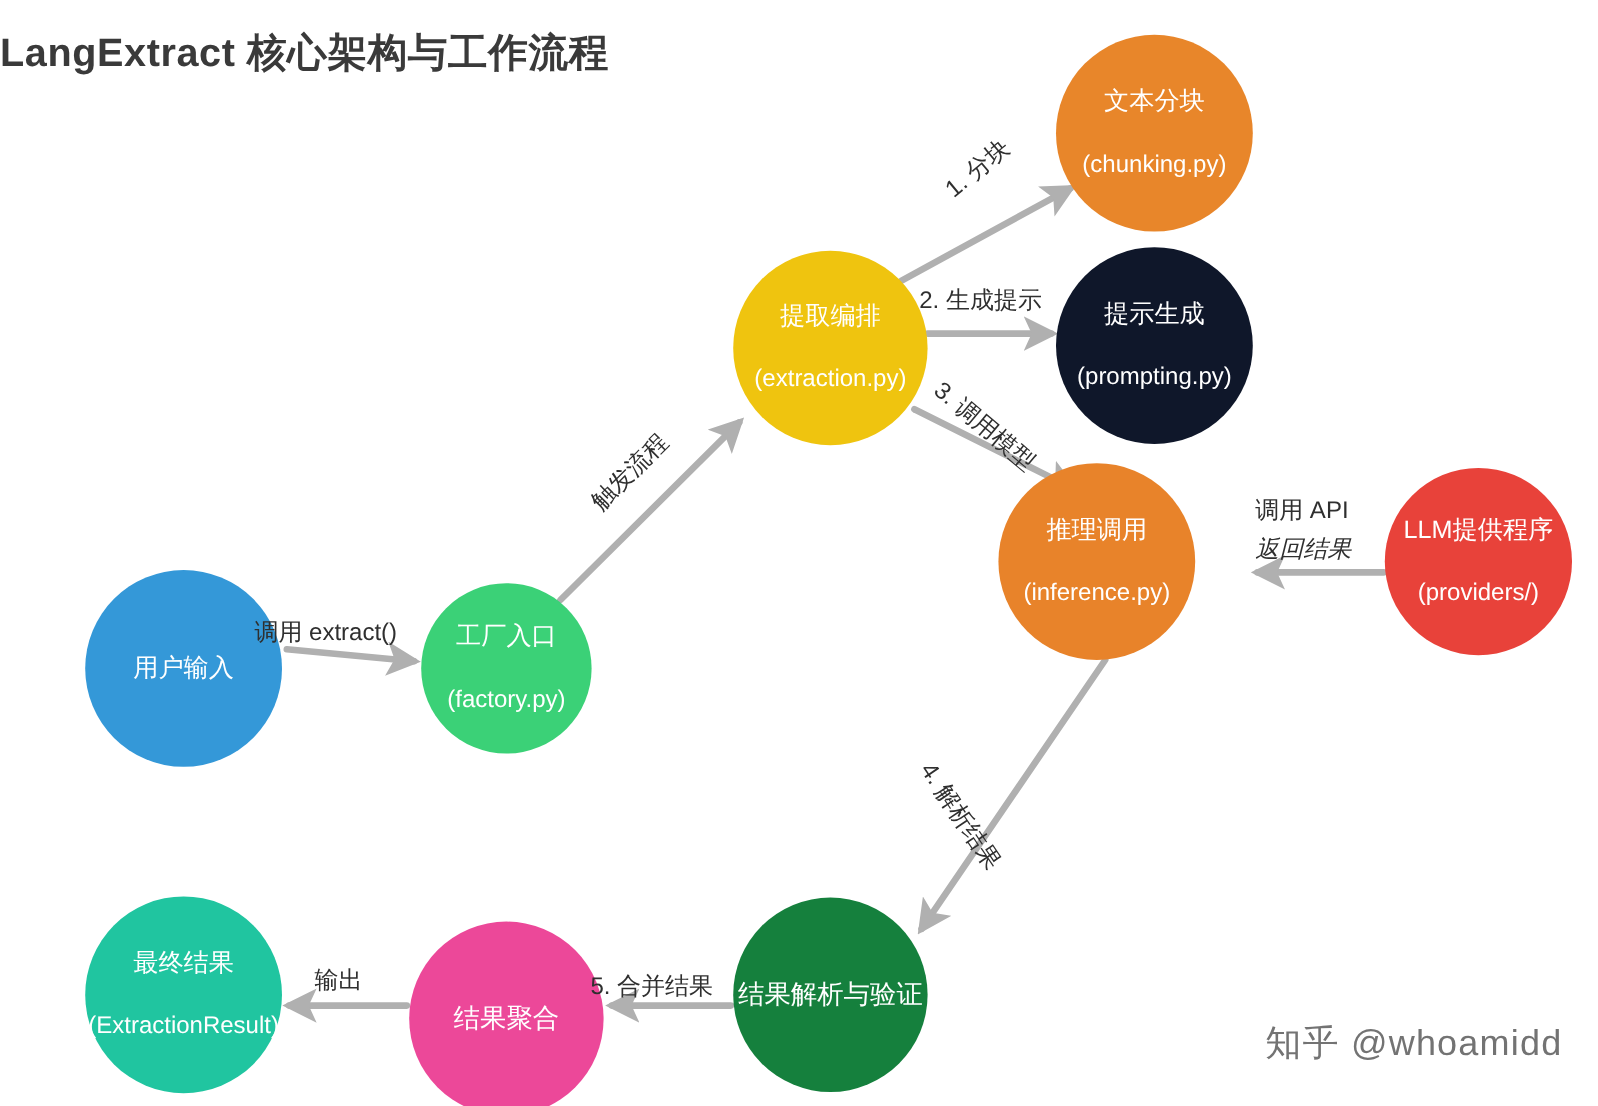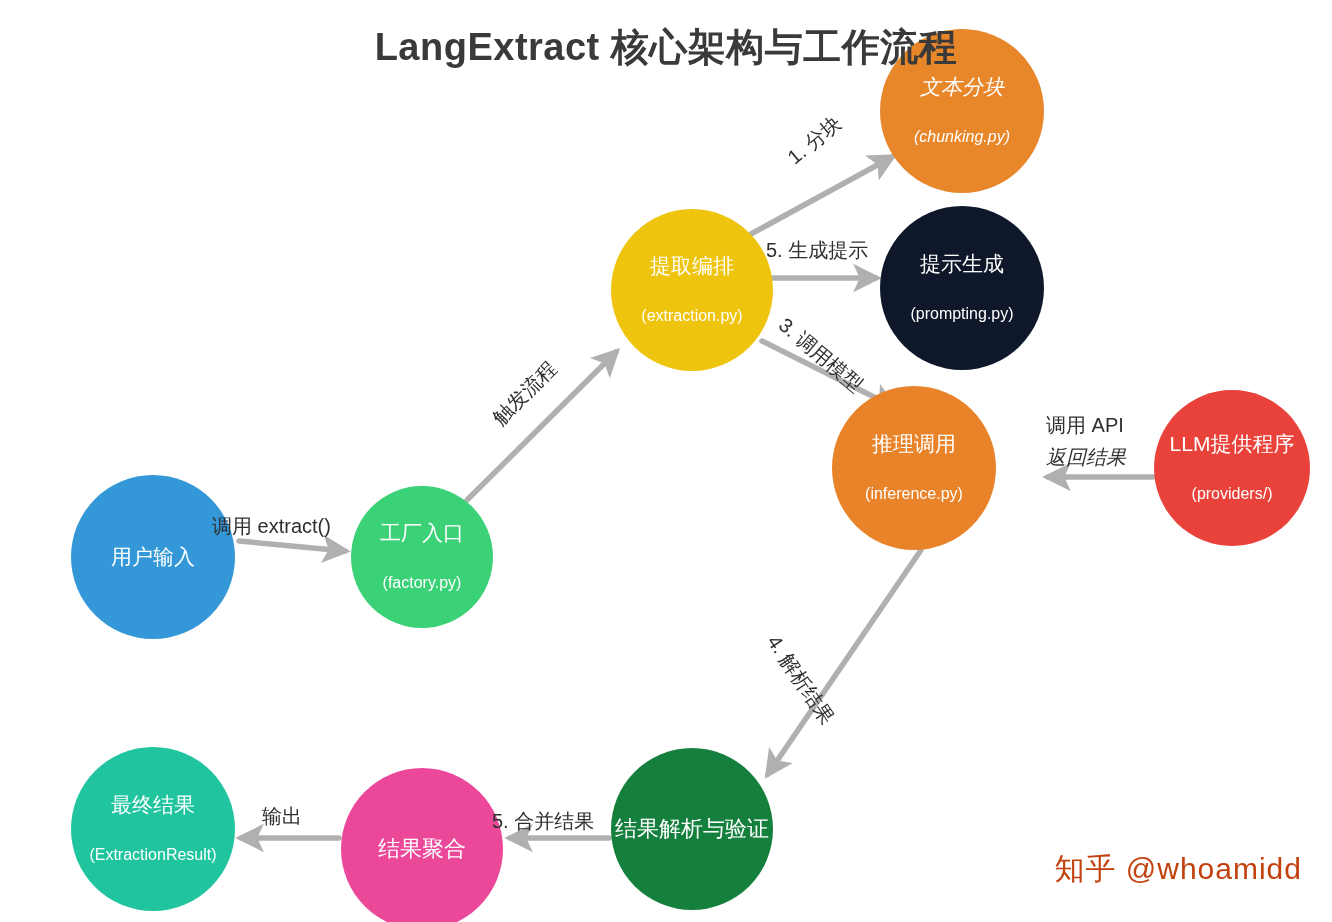--- a/index.html
+++ b/index.html
@@ -13,22 +13,21 @@
     height: 922px;
     background: #ffffff;
     overflow: hidden;
     font-family: "Liberation Sans", sans-serif;
   }
   #title {
     position: absolute;
     left: 0;
     top: 22px;
     width: 1332px;
-    text-align: center;
-    font-size: 38px;
+    font-size: 33px;
     font-weight: bold;
     color: #3a3a3a;
     letter-spacing: 0.5px;
     z-index: 40;
     pointer-events: none;
   }
   #edges {
     position: absolute;
     left: 0; top: 0;
     width: 1332px; height: 922px;
@@ -45,21 +44,21 @@
     text-align: center;
     line-height: 1.16;
     z-index: 20;
     box-sizing: border-box;
   }
   .node .l1 {
     font-size: 21px;
     white-space: nowrap;
   }
   .node .l2 {
-    font-size: 16px;
+    font-size: 20px;
     white-space: nowrap;
     margin-top: 29px;
   }
   .node.single .l1 {
     font-size: 22px;
   }
   .node.overflow {
     overflow: visible;
   }
   .elabel {
@@ -68,21 +67,21 @@
     color: #2f2f2f;
     white-space: nowrap;
     z-index: 30;
     pointer-events: none;
   }
   #watermark {
     position: absolute;
     right: 30px;
     bottom: 32px;
     font-size: 30px;
-    color: #c2410c;
+    color: #737373;
     letter-spacing: 1px;
     z-index: 35;
     pointer-events: none;
   }
 </style>
 </head>
 <body>
 
 <div id="canvas">
 
@@ -112,21 +111,21 @@
         <div class="l1">用户输入</div>
       </div>
       <div class="node overflow" style="left: 351px; top: 486px; width: 142px; height: 142px; background: rgb(59, 209, 119);">
         <div class="l1">工厂入口</div>
         <div class="l2">(factory.py)</div>
       </div>
       <div class="node overflow" style="left: 611px; top: 209px; width: 162px; height: 162px; background: rgb(239, 196, 15);">
         <div class="l1">提取编排</div>
         <div class="l2">(extraction.py)</div>
       </div>
-      <div class="node overflow" style="left: 880px; top: 29px; width: 164px; height: 164px; background: rgb(232, 134, 42); font-style: italic;">
+      <div class="node overflow" style="left: 880px; top: 29px; width: 164px; height: 164px; background: rgb(232, 134, 42);">
         <div class="l1">文本分块</div>
         <div class="l2">(chunking.py)</div>
       </div>
       <div class="node overflow" style="left: 880px; top: 206px; width: 164px; height: 164px; background: #0f172a;">
         <div class="l1">提示生成</div>
         <div class="l2">(prompting.py)</div>
       </div>
       <div class="node overflow" style="left: 832px; top: 386px; width: 164px; height: 164px; background: rgb(232, 131, 42);">
         <div class="l1">推理调用</div>
         <div class="l2">(inference.py)</div>
@@ -143,21 +142,21 @@
       </div>
       <div class="node overflow" style="left: 71px; top: 747px; width: 164px; height: 164px; background: rgb(32, 197, 160);">
         <div class="l1">最终结果</div>
         <div class="l2">(ExtractionResult)</div>
       </div>
     </div>
   <div id="labels-layer">
       <div class="elabel" style="left: 212px; top: 513px;">调用 extract()</div>
       <div class="elabel" style="left: 487px; top: 412px; transform-origin: left top; transform: rotate(-45deg);">触发流程</div>
       <div class="elabel" style="left: 782px; top: 150px; transform-origin: left top; transform: rotate(-40deg);">1. 分块</div>
-      <div class="elabel" style="left: 766px; top: 237px;">5. 生成提示</div>
+      <div class="elabel" style="left: 766px; top: 237px;">2. 生成提示</div>
       <div class="elabel" style="left: 790px; top: 312px; transform-origin: left top; transform: rotate(40deg);">3. 调用模型</div>
       <div class="elabel" style="left: 1046px; top: 412px;">调用 API</div>
       <div class="elabel" style="left: 1046px; top: 444px; font-style: italic;">返回结果</div>
       <div class="elabel" style="left: 783px; top: 630px; transform-origin: left top; transform: rotate(56deg);">4. 解析结果</div>
       <div class="elabel" style="left: 492px; top: 808px; text-align: center;">5. 合并结果</div>
       <div class="elabel" style="left: 262px; top: 803px;">输出</div>
     </div>
 
   <div id="watermark">知乎 @whoamidd</div>
 </div>

